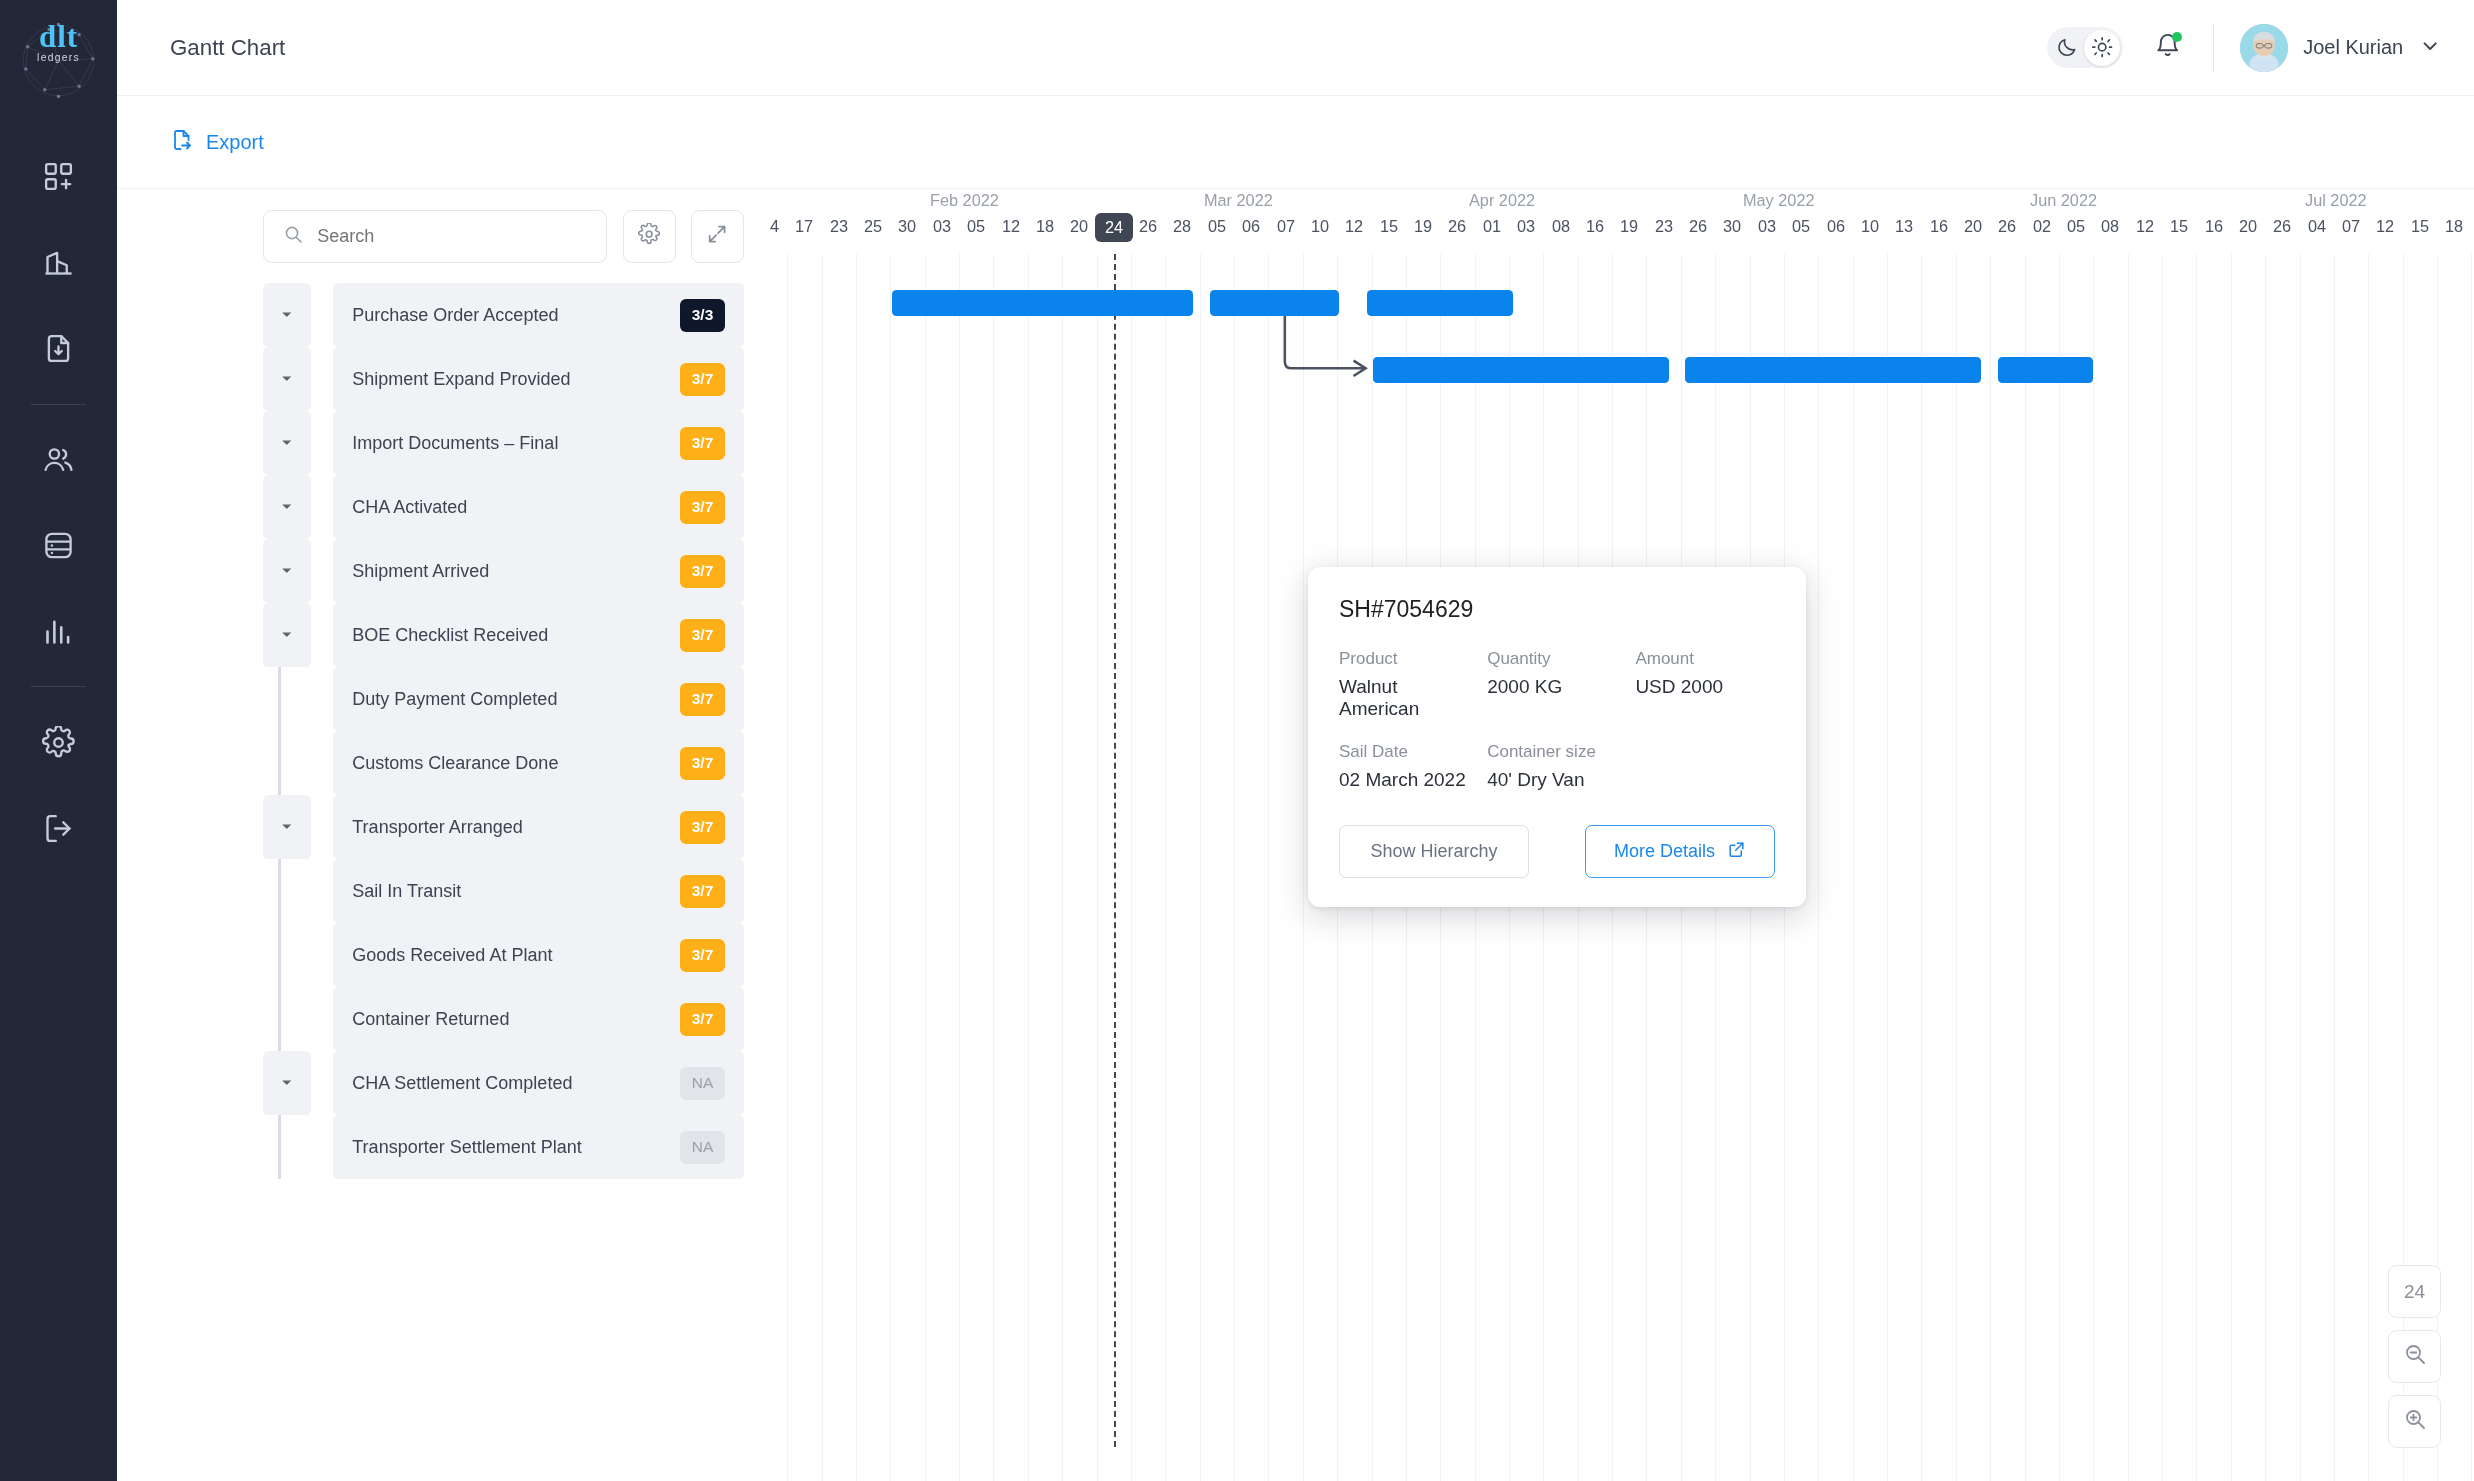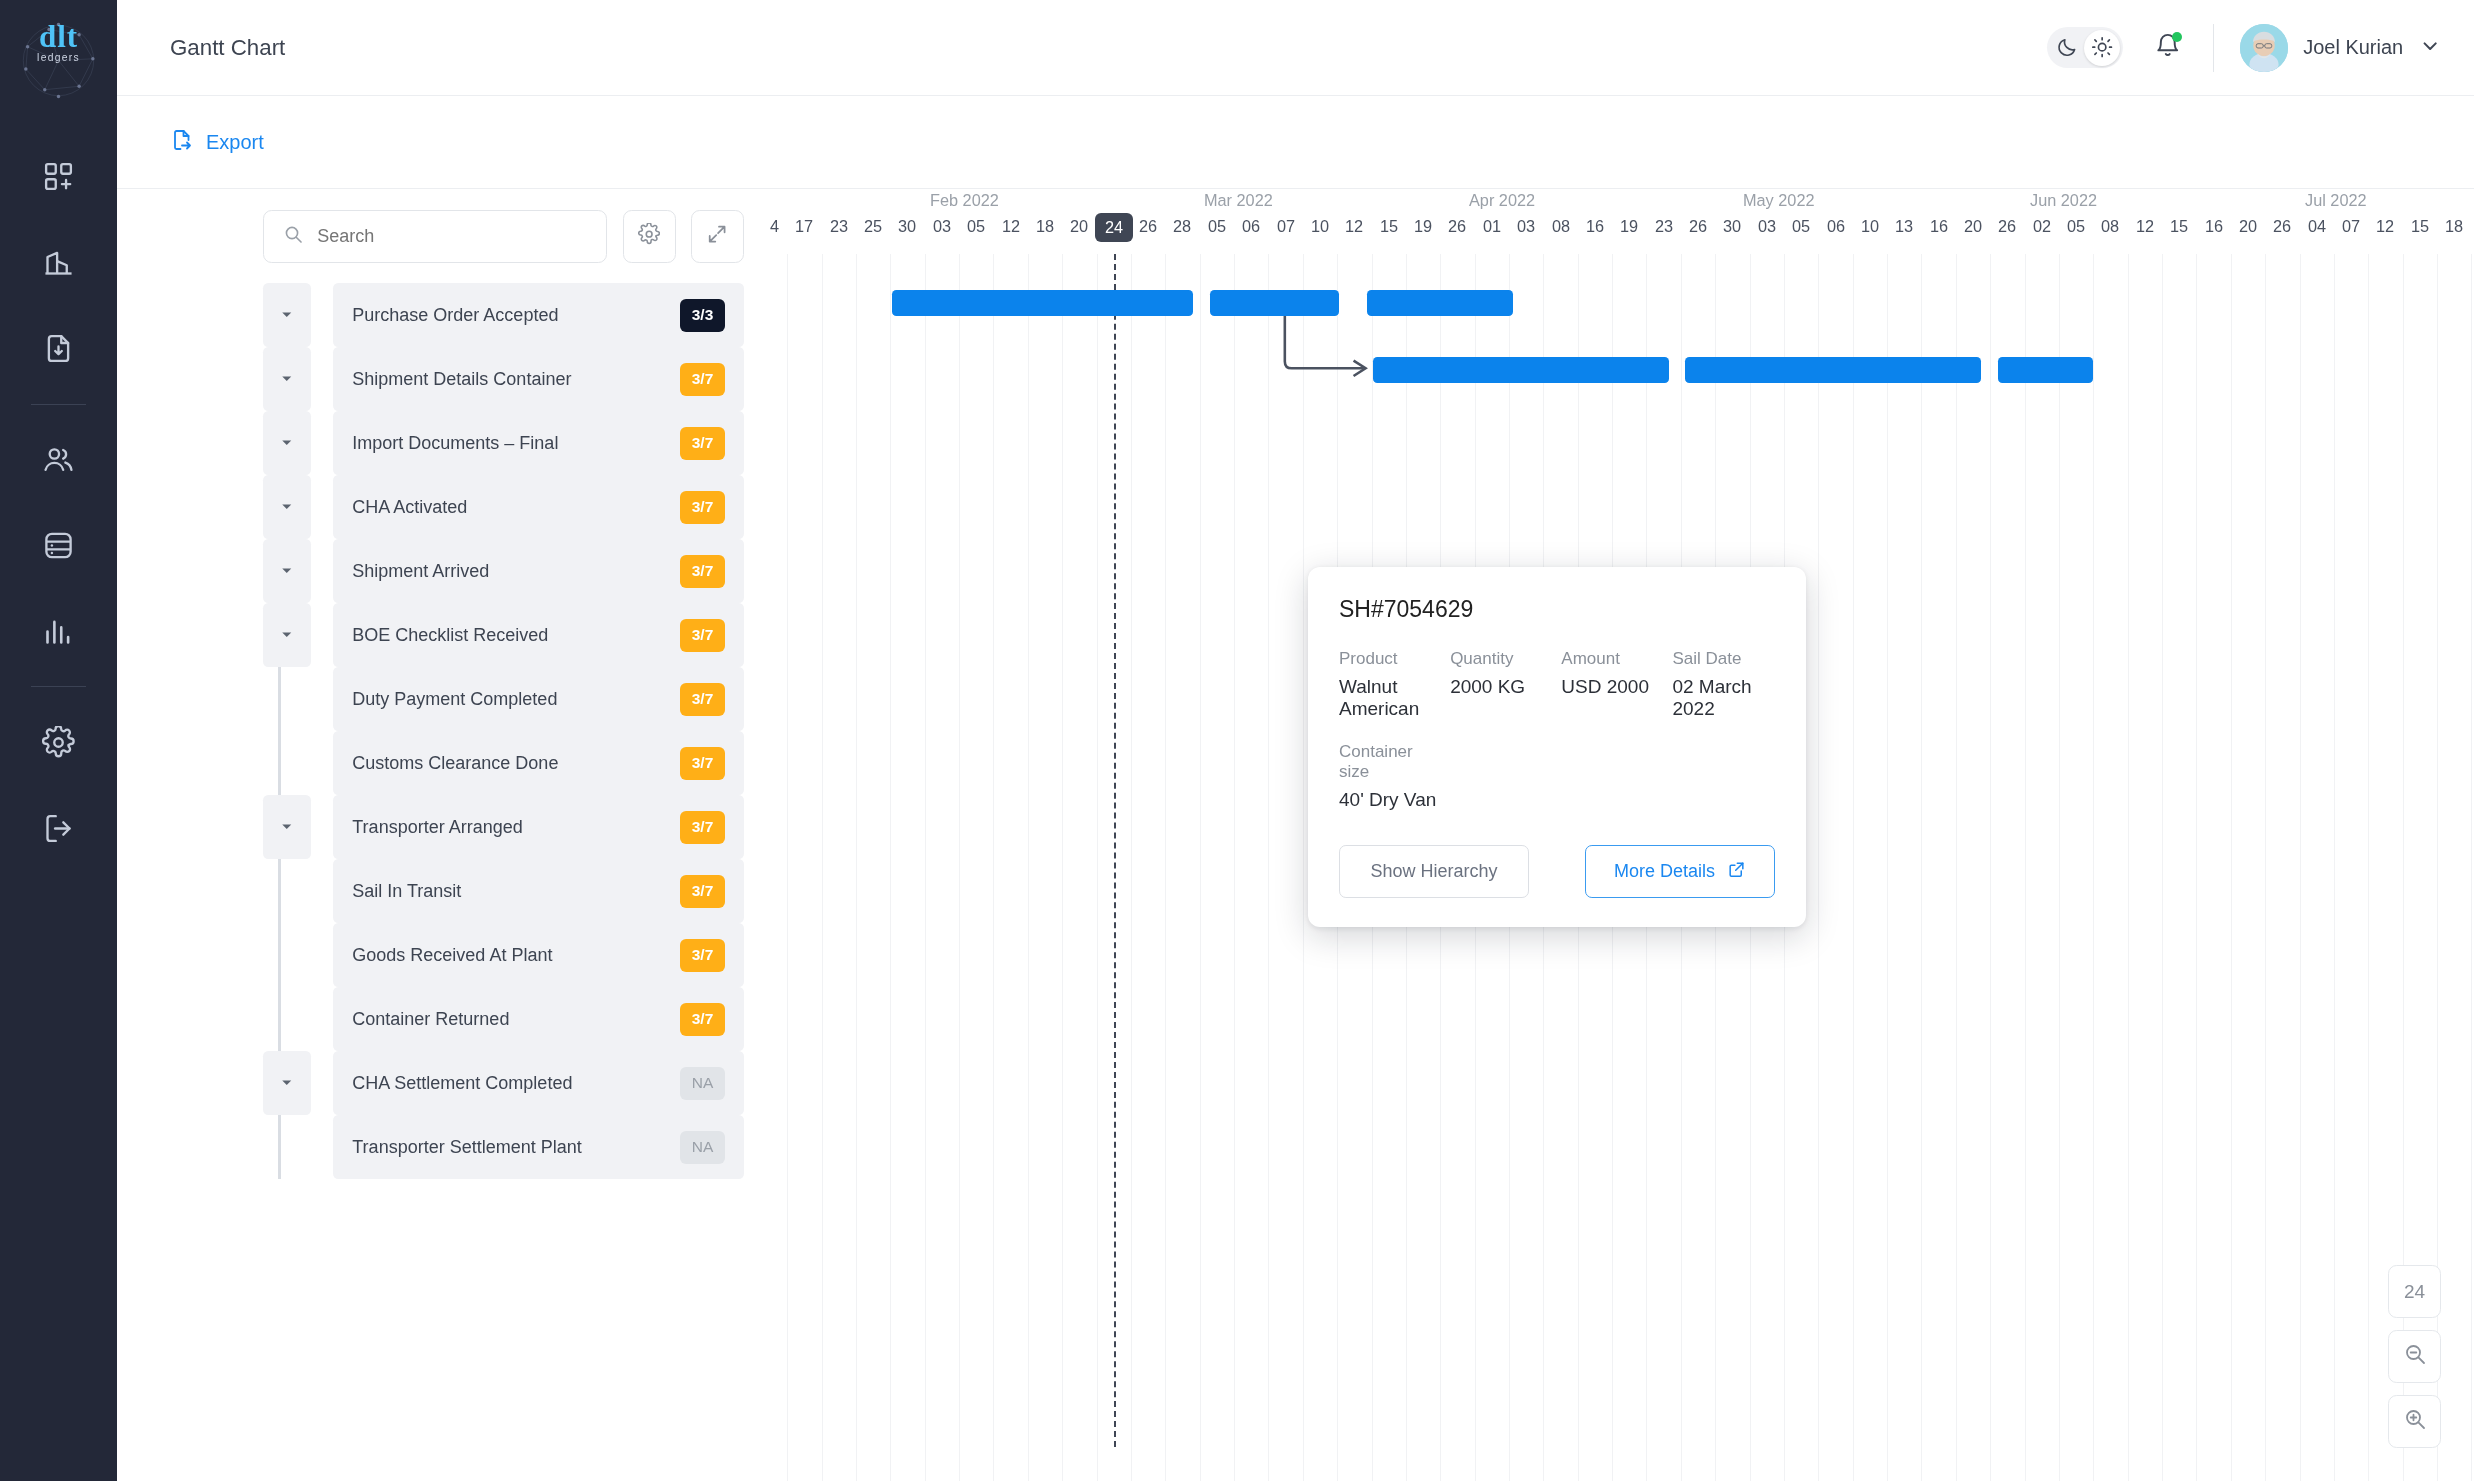--- a/index.html
+++ b/index.html
@@ -152,21 +152,21 @@
   }
   .link-path { position:absolute; left:0; top:0; overflow:visible; }
 
   
   .popup {
     position:absolute; background:#fff; border-radius: 12px;
     box-shadow: 0 8.6px 34px rgba(16,24,40,.18), 0 1.7px 5.2px rgba(16,24,40,.08);
     padding: 29px 31px 29px 31px;
   }
   .popup-title { font-size:23px; color:#222; font-weight:400; margin-bottom: 26px; }
-  .popup-grid { display:grid; grid-template-columns: 1fr 1fr 1fr 1fr; row-gap: 22.3px; column-gap: 8.6px; }
+  .popup-grid { display:grid; grid-template-columns: 1fr 1fr 1fr; row-gap: 22.3px; column-gap: 8.6px; }
   .fld-label { font-size:17px; color:#8a9099; margin-bottom: 6.9px; }
   .fld-value { font-size:19px; color:#2c3038; }
   .popup-actions { display:flex; gap: 17px; margin-top: 34px; }
   .pbtn {
     flex:1; height: 53px; border-radius: 6.9px; display:flex; align-items:center;
     justify-content:center; gap:12px; font-size:18px; cursor:pointer;
   }
   .pbtn.sec { border:0.9px solid #dcdfe4; color:#6b7280; background:#fff; }
   .pbtn.pri { border:0.9px solid #3a9bf0; color:#1a87f0; background:#fff;margin-left:39px; }
 
@@ -407,21 +407,21 @@
                 <div class="badge green">3/3</div>
               </div>
             </div>
             <div class="task-row">
               <div class="caret-cell">
                 <svg width="15.5" height="15.5" viewBox="0 0 24 24">
                   <path d="M5 8.5l7 7 7-7z" fill="#5c6470"></path>
                 </svg>
               </div>
               <div class="task-pill">
-                <div class="task-label">Shipment Details Container</div>
+                <div class="task-label">Shipment Expand Provided</div>
                 <div class="badge amber">3/7</div>
               </div>
             </div>
             <div class="task-row">
               <div class="caret-cell">
                 <svg width="15.5" height="15.5" viewBox="0 0 24 24">
                   <path d="M5 8.5l7 7 7-7z" fill="#5c6470"></path>
                 </svg>
               </div>
               <div class="task-pill">

